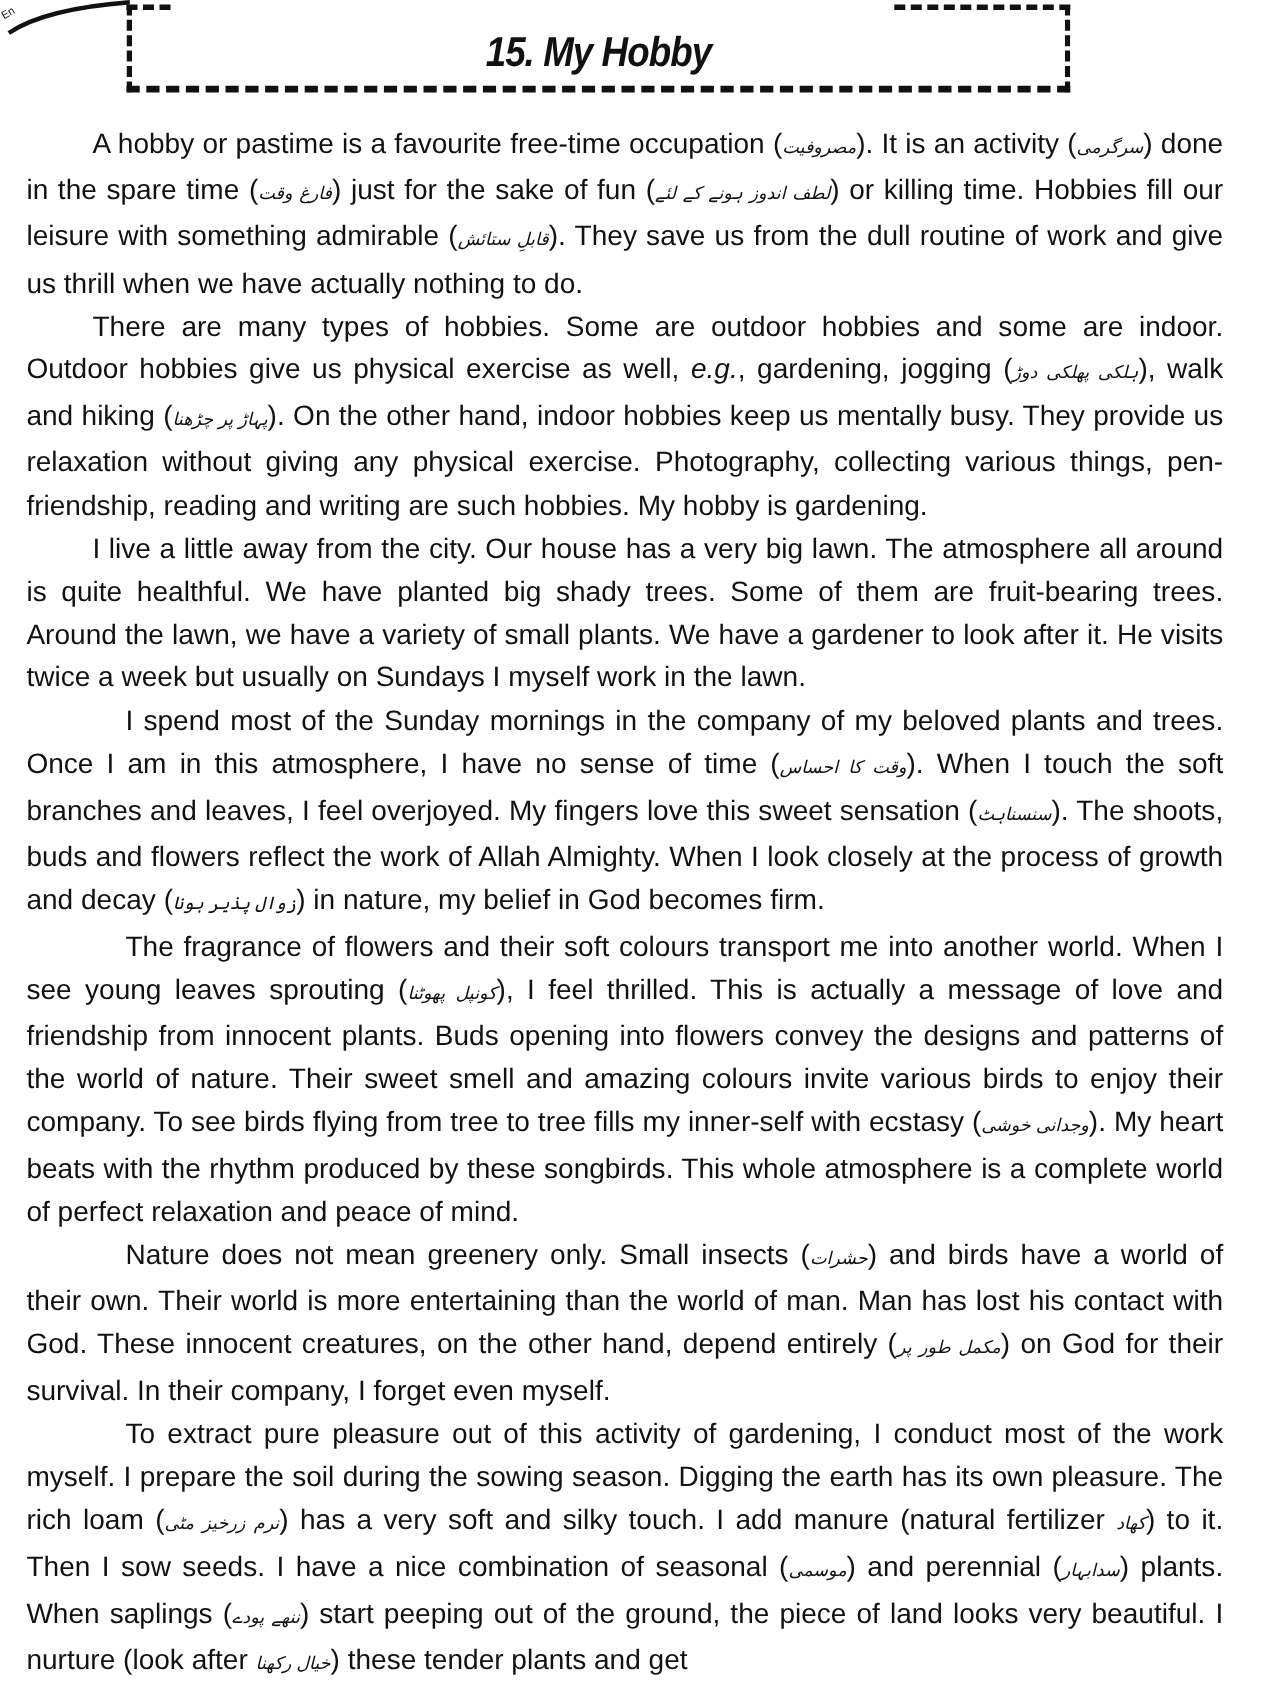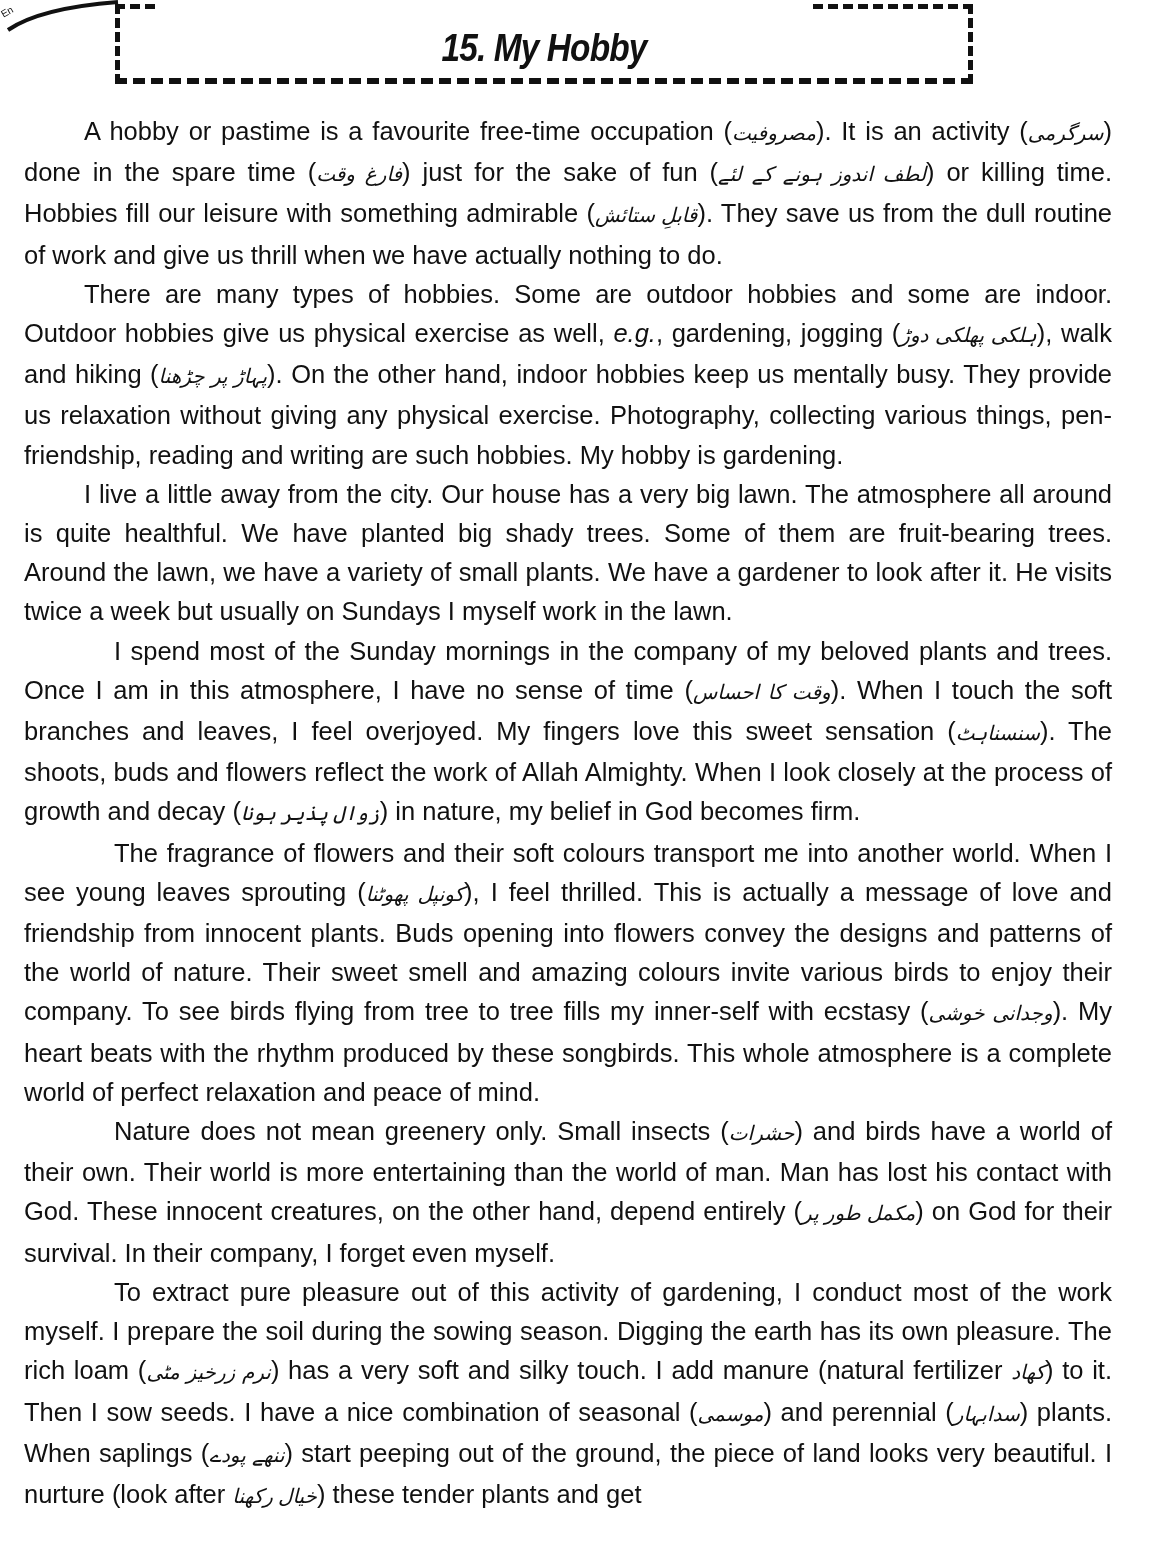--- a/index.html
+++ b/index.html
@@ -73,22 +73,22 @@
       font-size: 25.5px;
       line-height: 39.2px;
       text-align: justify;
     }
     .para {
       margin: 0;
       text-indent: 60px;
     }
     .para.deep { text-indent: 90px; }
     .urdu {
-      font-family: Liberation Serif, serif;
-      font-size: 20px;
+      font-family: Liberation Sans, sans-serif;
+      font-size: 16px;
       font-style: italic;
       direction: rtl;
       unicode-bidi: isolate;
     }
     em { font-style: italic; }
   </style>
 </head>
 <body>
 
 <svg class="corner-swoosh" viewBox="0 0 120 40">

